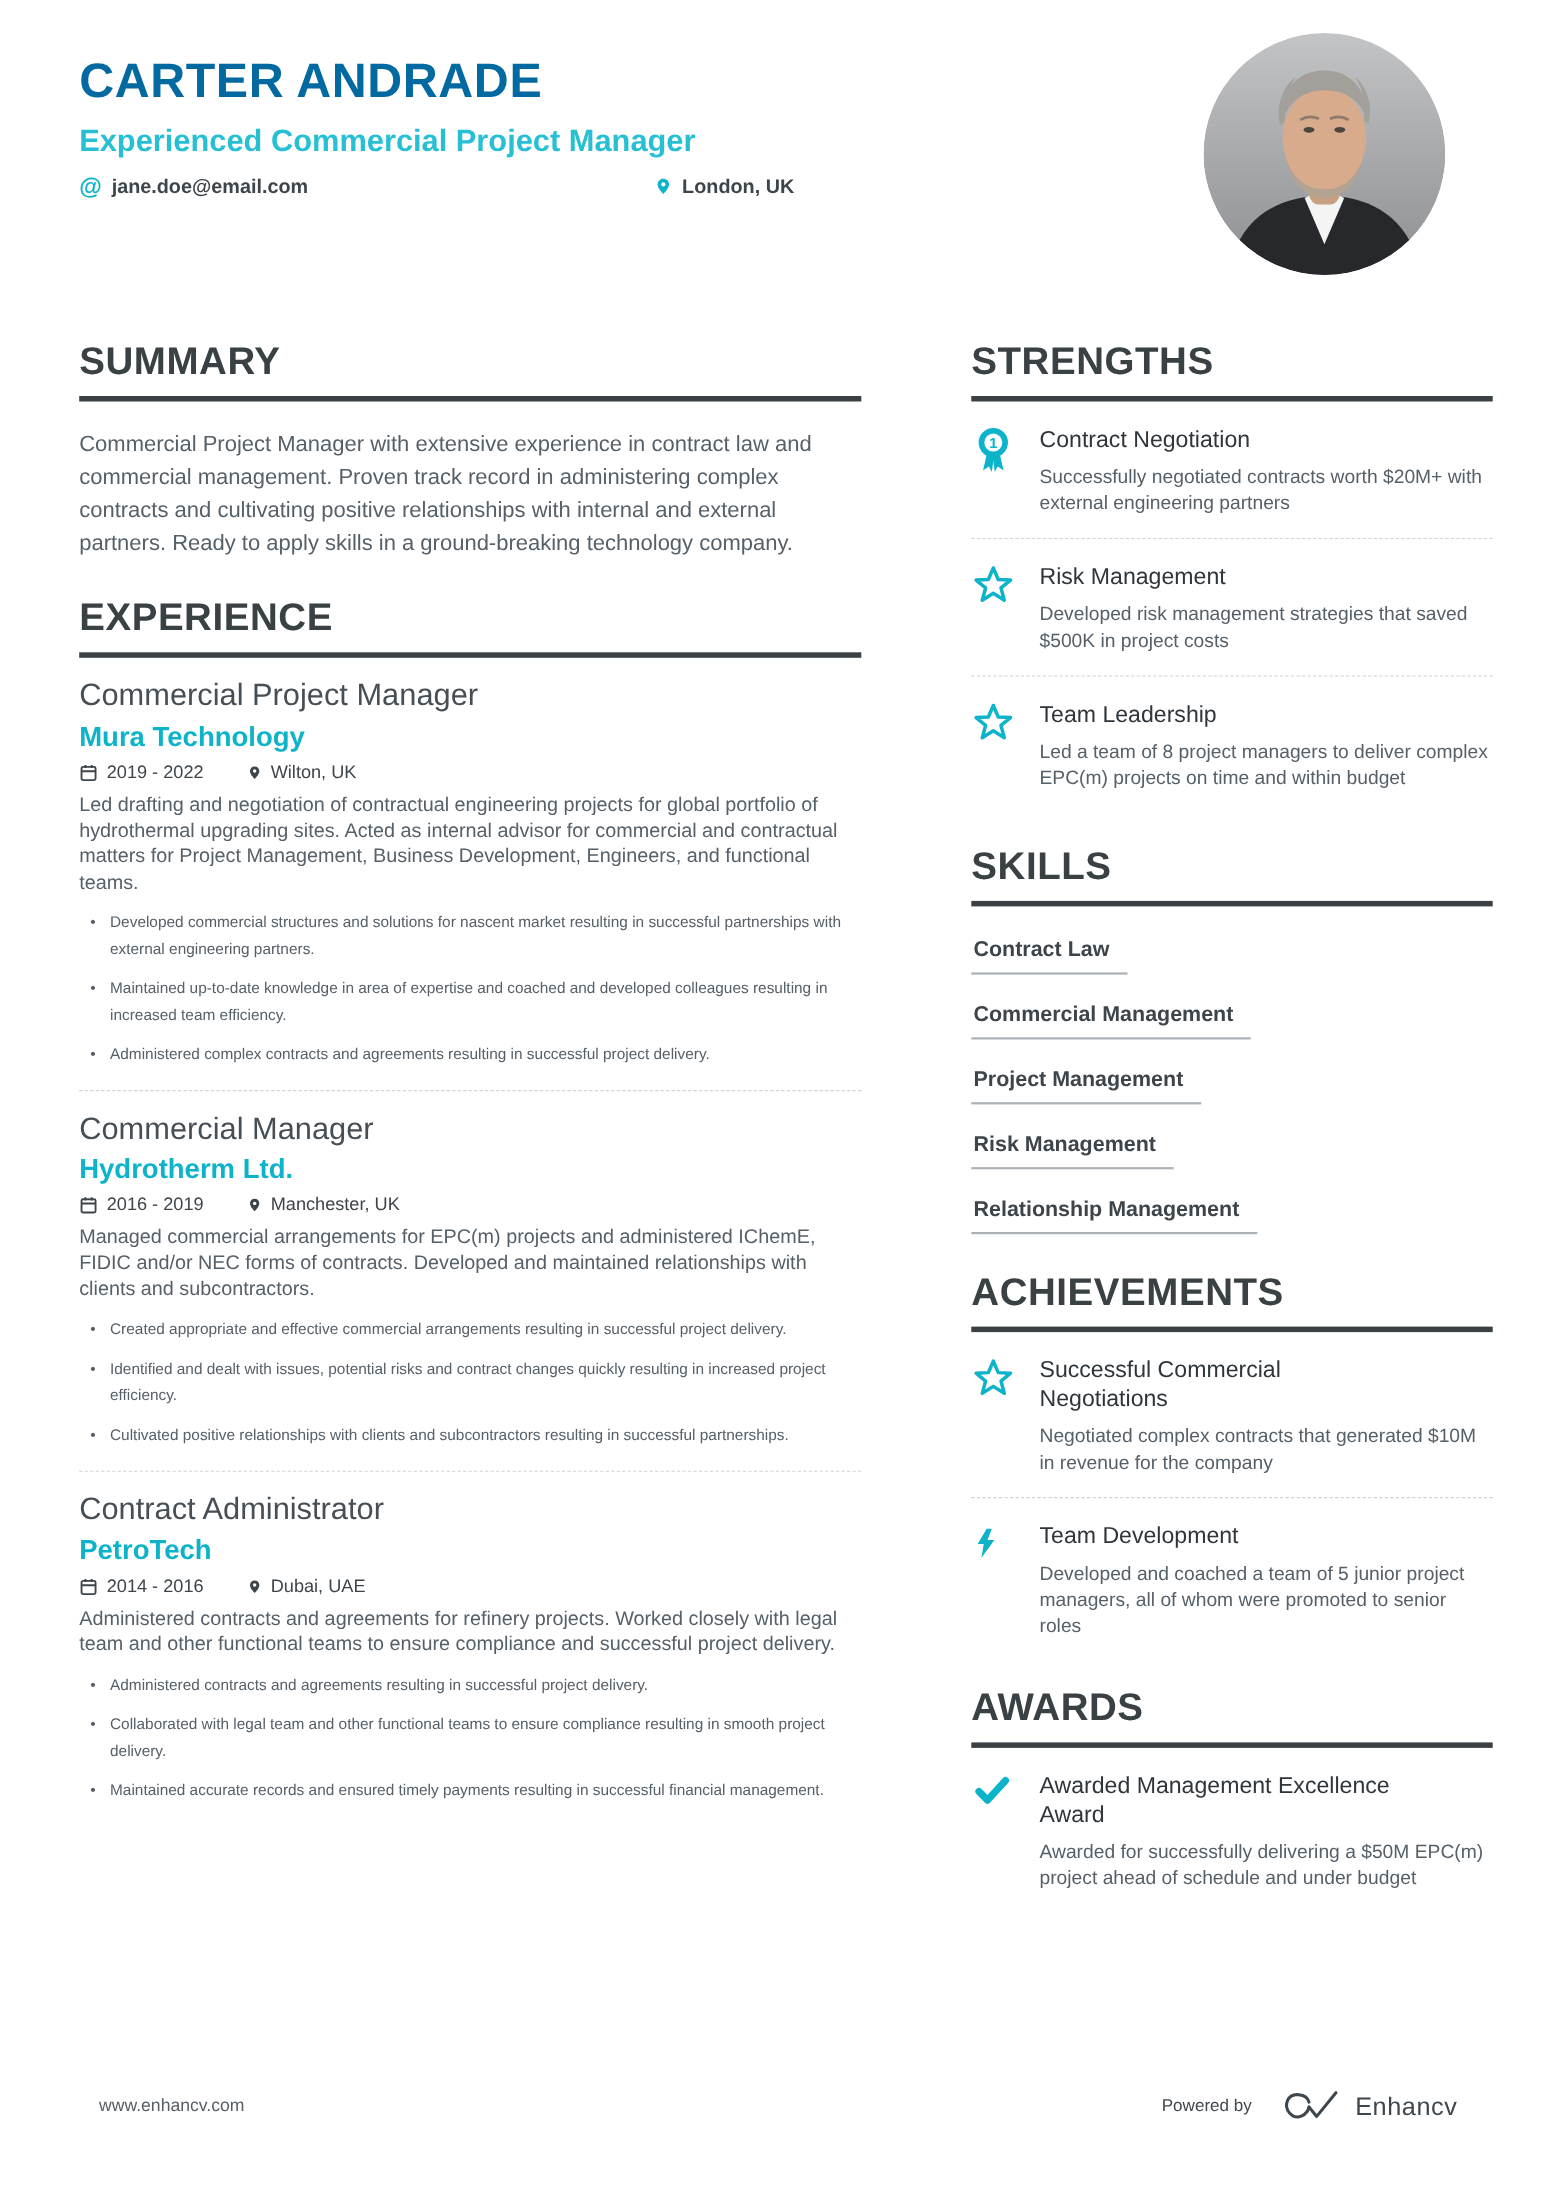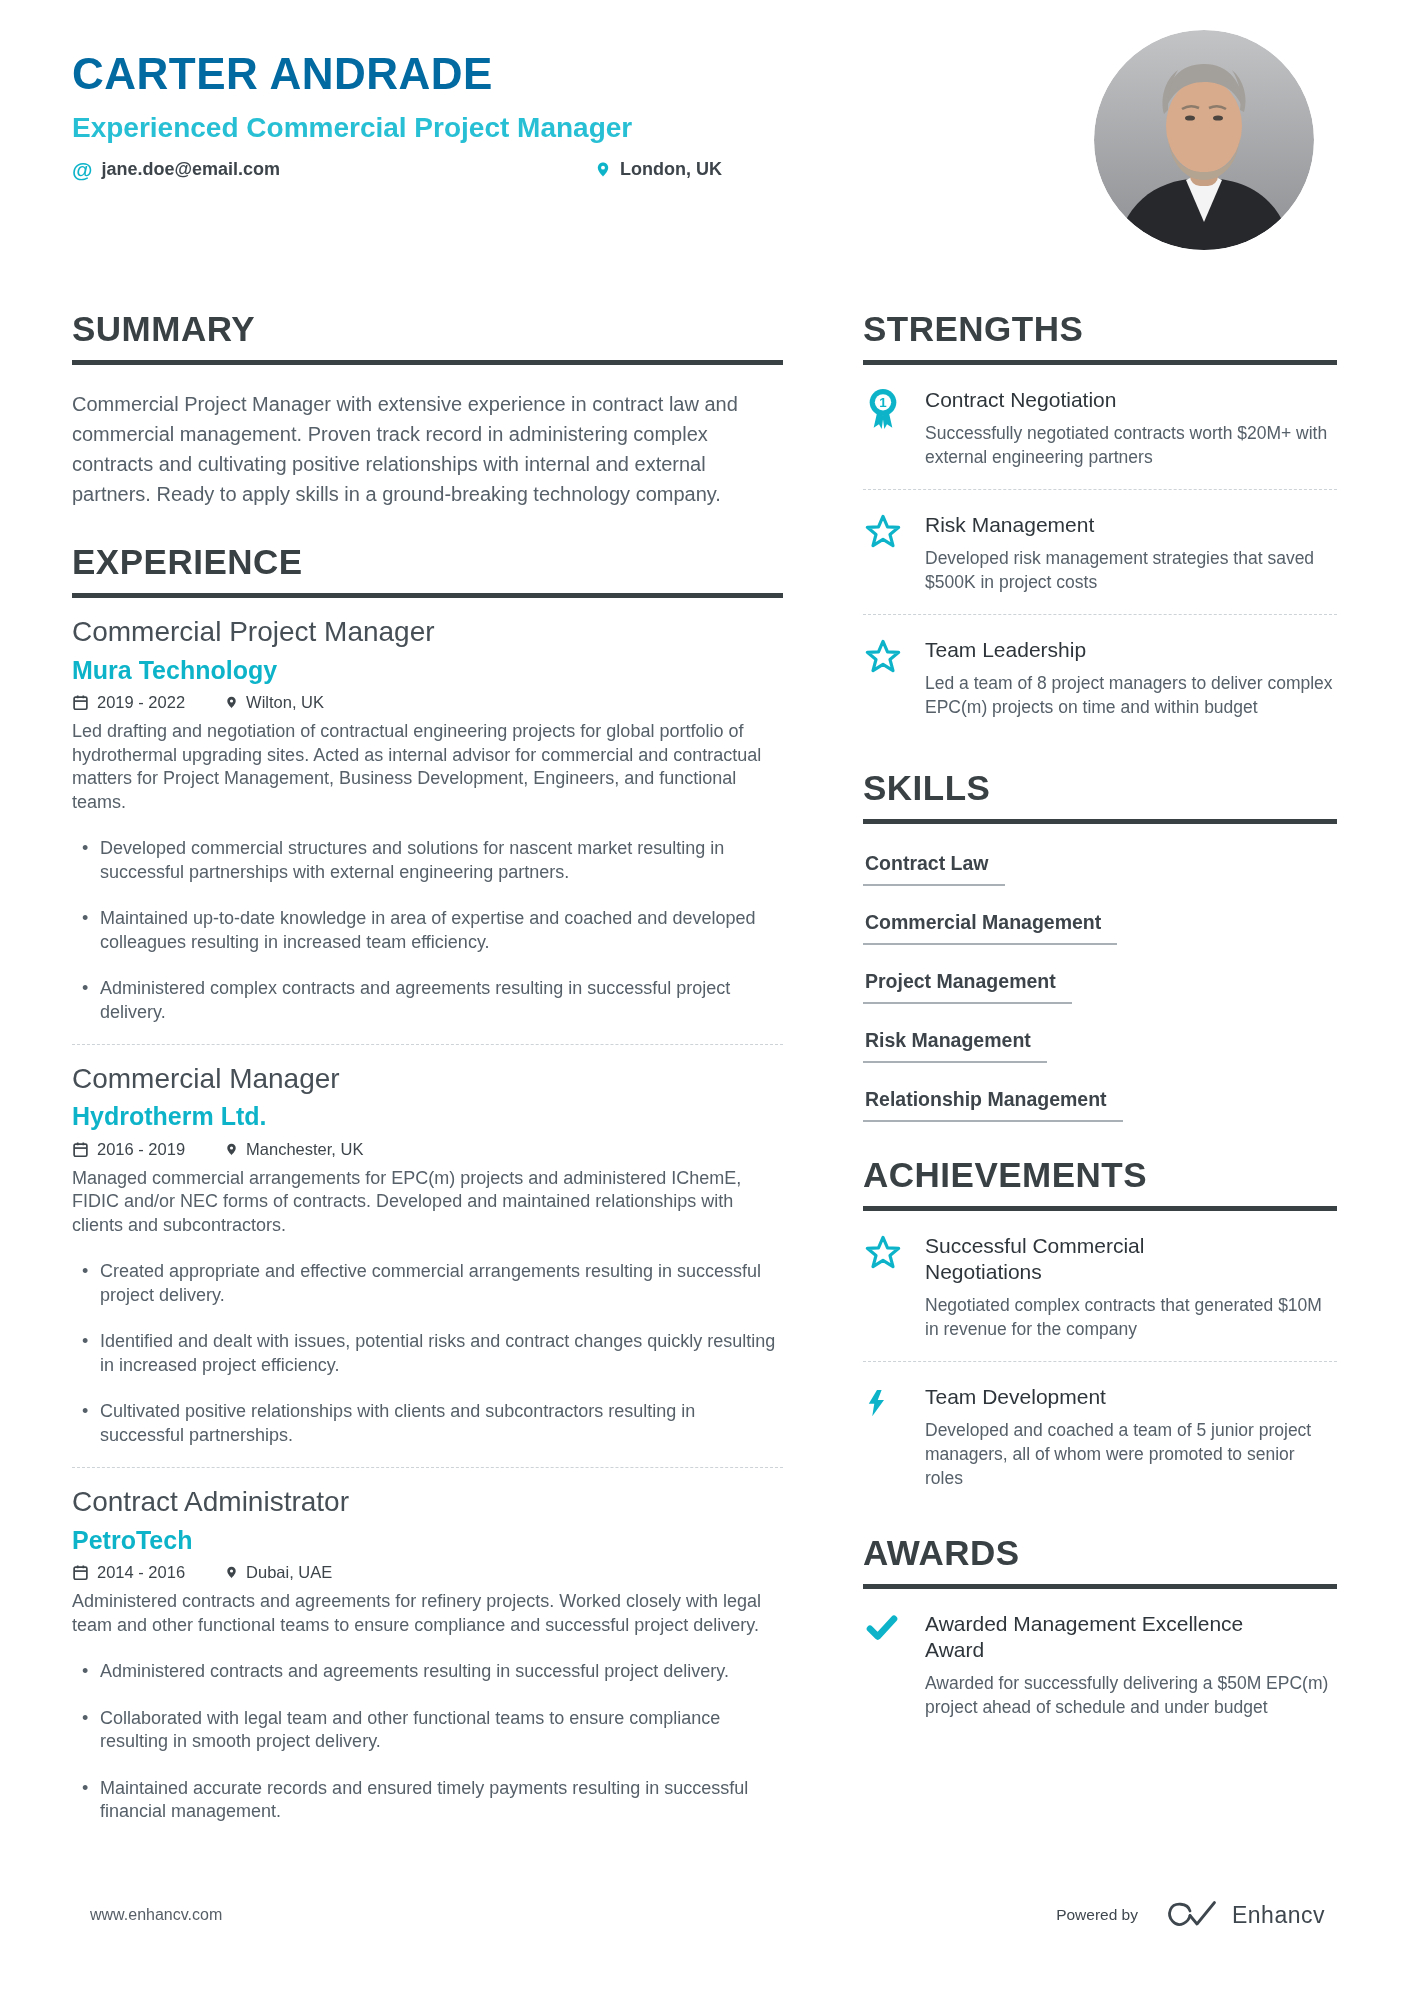--- a/index.html
+++ b/index.html
@@ -12,40 +12,40 @@
   .header { padding:50px 72px 0 72px; position:relative; }
   .name { font-size:44px; font-weight:700; letter-spacing:.5px; color:#0369a1; line-height:1.08; }
   .headline { margin-top:13px; font-size:28px; font-weight:700; color:#27bfd4; line-height:1.2; }
   .contact-row { margin-top:15px; display:flex; align-items:center; font-size:18px; font-weight:700; color:#3d454b; }
   .contact-item { display:flex; align-items:center; gap:9px; }
   .contact-item + .contact-item { margin-left:315px; }
   .at-icon { color:#0db4c9; font-size:21px; font-weight:700; line-height:1; }
   .at-icon::before { content:"@"; }
   .photo-wrap { position:absolute; left:1094px; top:30px; width:220px; height:220px; border-radius:50%; overflow:hidden; }
   
-  .columns { display:flex; gap:80px; padding:0 73px 0 72px; margin-top:128px; }
+  .columns { display:flex; gap:100px; padding:0 73px 0 72px; margin-top:128px; }
   .col-left { width:711px; flex:none; }
   .col-right { width:474px; flex:none; }
   .section-heading {
     font-size:35px; font-weight:700; letter-spacing:.5px; color:#3a4145;
     padding-bottom:10px; border-bottom:5px solid #3a4145; line-height:1.2;
   }
   section { margin-bottom:0; }
   
   .summary-text { margin-top:24px; font-size:20px; line-height:30px; color:#566069; }
   .experience-section { margin-top:32px; }
   .job { padding-top:16px; }
   .job-title { font-size:28px; font-weight:400; color:#474f56; line-height:1.3; }
   .job-company { margin-top:3px; font-size:25px; font-weight:700; color:#0db4c9; line-height:1.3; }
   .job-meta { margin-top:7px; display:flex; align-items:center; gap:14px; font-size:16.5px; color:#3d454b; }
   .job-meta .meta-item { display:flex; align-items:center; gap:8px; }
   .job-meta .meta-item + .meta-item { margin-left:26px; }
   .job-desc { margin-top:8px; font-size:18px; line-height:23.5px; color:#566069; }
   .job-bullets { margin-top:5px; list-style:none; }
-  .job-bullets li { position:relative; padding-left:28px; font-size:18px; line-height:23.5px; color:#566069; margin-top:23px; }
+  .job-bullets li { position:relative; padding-left:28px; font-size:14px; line-height:23.5px; color:#566069; margin-top:13px; }
   .job-bullets li::before { content:"•"; position:absolute; left:10px; top:0; color:#566069; }
   .divider { border-top:1px dashed #cdd3d7; margin-top:20px; }
   
   .side-item { display:flex; gap:20px; padding-top:22px; }
   .side-icon { flex:none; width:42px; display:flex; justify-content:flex-start; }
   .side-body { flex:1; }
   .side-title { font-size:21px; font-weight:400; color:#2f363b; line-height:26px; max-width:340px; }
   .side-text { margin-top:8px; font-size:17.5px; line-height:24px; color:#566069; }
   .side-divider { border-top:1px dashed #cdd3d7; margin-top:20px; }
   .skills-section { margin-top:48px; }

